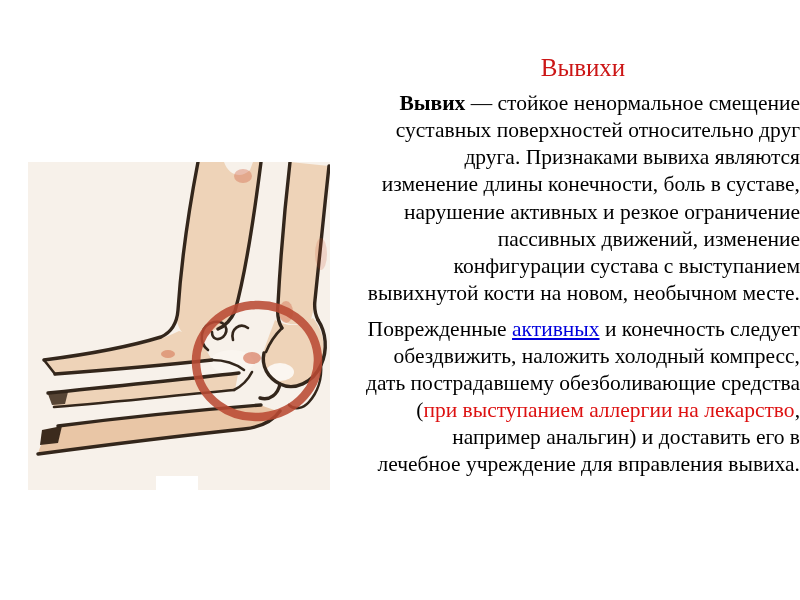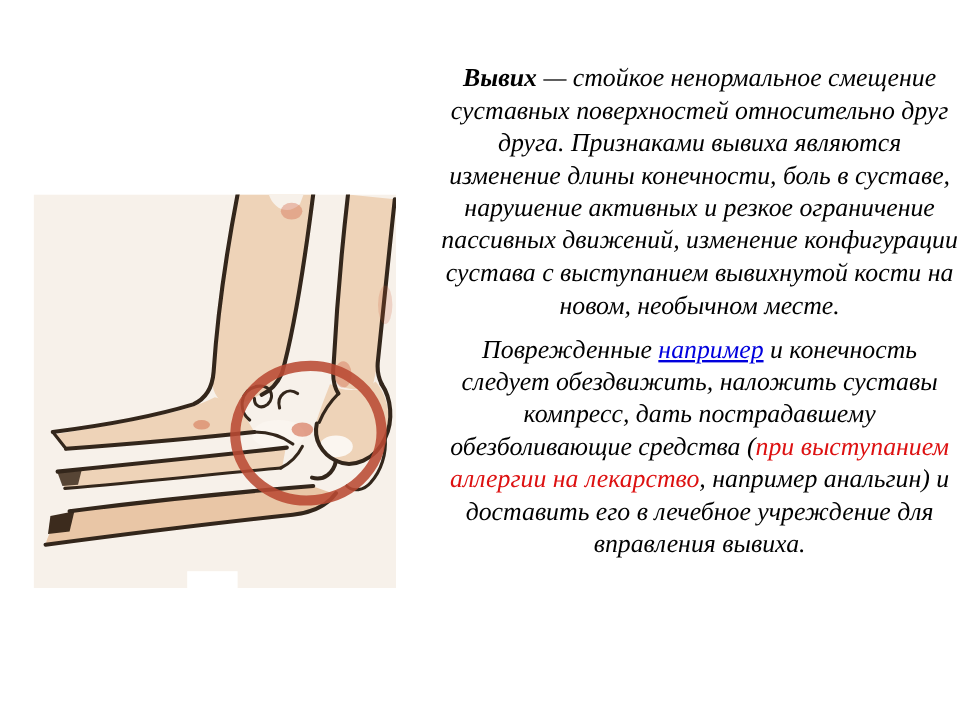--- a/index.html
+++ b/index.html
@@ -33,22 +33,21 @@
   }
   .title{
     margin:0 0 7px 0;
     font-size:25px;font-weight:400;line-height:1.25;
     text-align:center;
     color:var(--title-red);
   }
   .para{
     margin:0 0 9px 0;
     font-size:21.5px;line-height:1.26;
-    text-align:center;
-    font-style:italic;
+    text-align:right;
   }
   .para b{font-weight:bold;}
   .joint-link{color:var(--link-blue);text-decoration:underline;cursor:pointer;}
   .red-note{color:var(--inline-red);}
   
   .fig-bg{fill:var(--figure-bg);}
   .bone{fill:var(--bone-fill);}
   .bone-dark{fill:var(--bone-fill-dark);}
   .line{fill:none;stroke:var(--outline-brown);stroke-width:3.4;stroke-linecap:round;stroke-linejoin:round;}
   .line-thin{fill:none;stroke:var(--outline-brown);stroke-width:2.6;stroke-linecap:round;}
@@ -105,19 +104,20 @@
       <ellipse class="smudge" cx="258" cy="150" rx="7" ry="11" opacity=".35"></ellipse>
       <ellipse class="smudge" cx="293" cy="92" rx="6" ry="16" opacity=".2"></ellipse>
 
       <ellipse class="ring" cx="229" cy="199" rx="61" ry="56" transform="rotate(-6 229 199)"></ellipse>
 
       <rect x="128" y="314" width="42" height="14" fill="#ffffff"></rect>
     </svg>
   </figure>
 
   <div class="text-col">
+    <h1 class="title">Вывихи</h1>
 
     <p class="para"><b>Вывих</b><span> — стойкое ненормальное смещение суставных поверхностей относительно друг друга. Признаками вывиха являются изменение длины конечности, боль в суставе, нарушение активных и резкое ограничение пассивных движений, изменение конфигурации сустава с выступанием вывихнутой кости на новом, необычном месте.</span></p>
 
-    <p class="para"><span>Поврежденные </span><a href="#" class="joint-link">например</a><span> и конечность следует обездвижить, наложить суставы компресс, дать пострадавшему обезболивающие средства (</span><span class="red-note">при выступанием аллергии на лекарство</span><span>, например анальгин) и доставить его в лечебное учреждение для вправления вывиха.</span></p>
+    <p class="para"><span>Поврежденные </span><a href="#" class="joint-link">активных</a><span> и конечность следует обездвижить, наложить холодный компресс, дать пострадавшему обезболивающие средства (</span><span class="red-note">при выступанием аллергии на лекарство</span><span>, например анальгин) и доставить его в лечебное учреждение для вправления вывиха.</span></p>
   </div>
 
 </div>
 
 </body></html>

